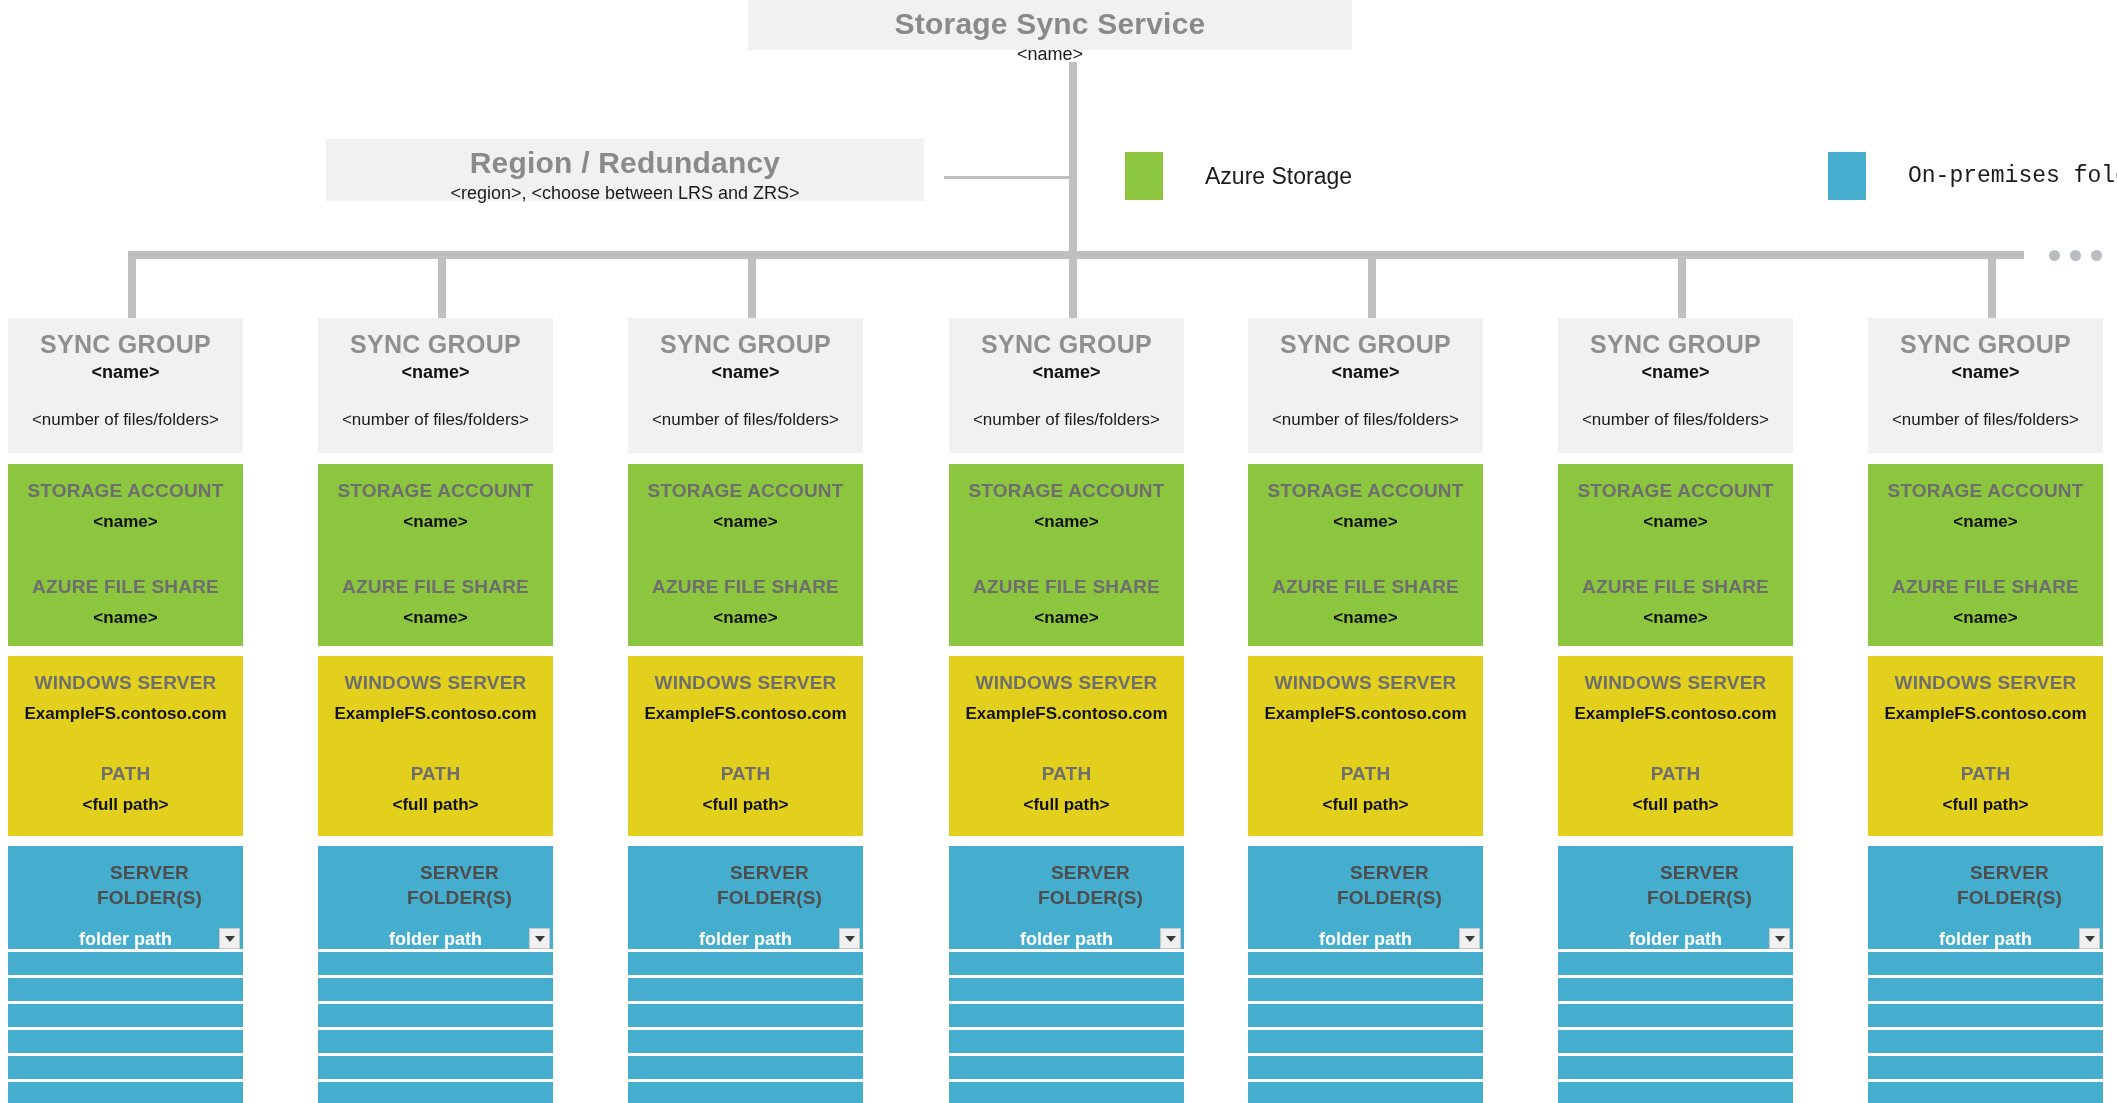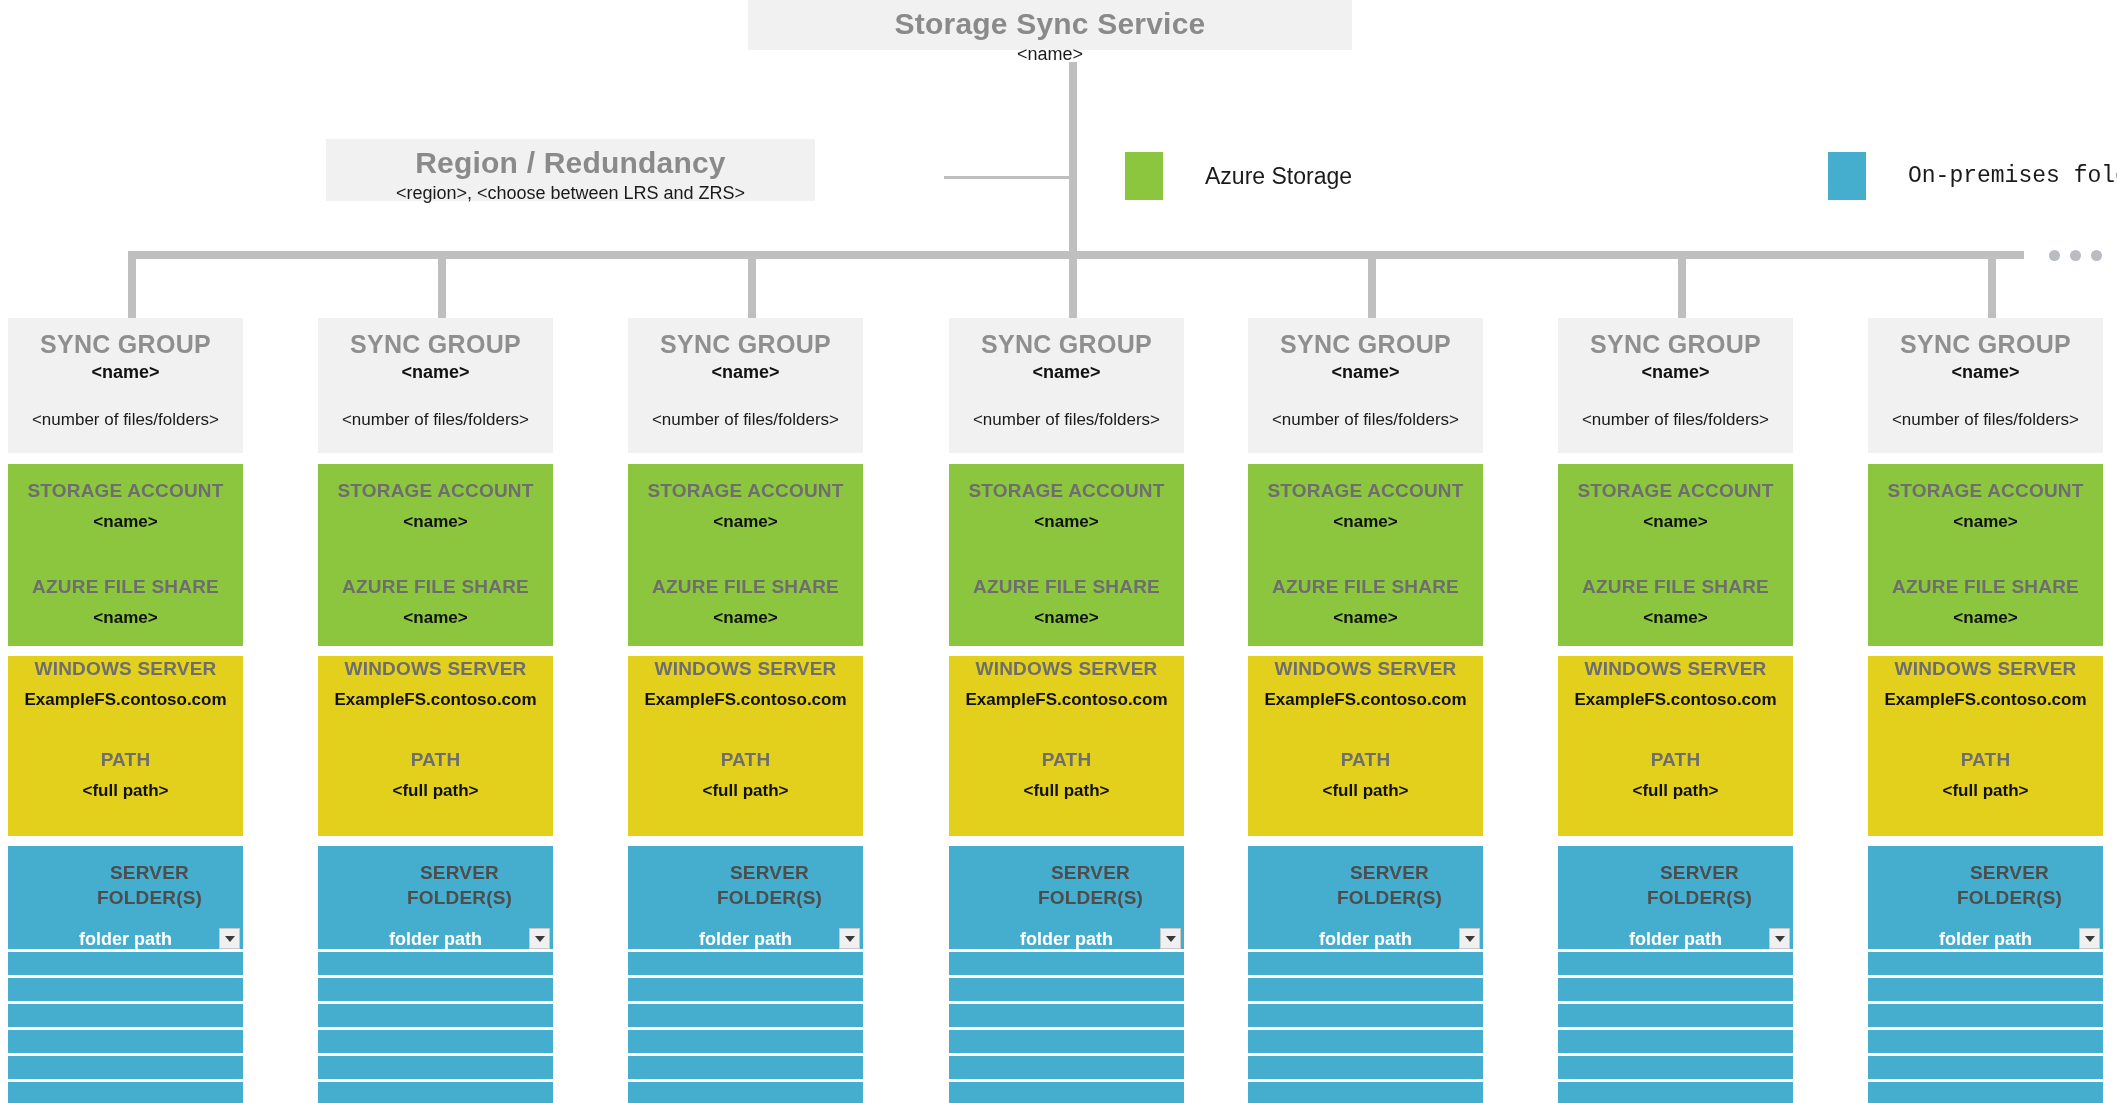--- a/index.html
+++ b/index.html
@@ -55,21 +55,21 @@
   .sg-name {
     color: #111; font-weight: bold; font-size: 18px; line-height: 24px;
     margin-top: 1px;
   }
   .sg-count {
     color: #1a1a1a; font-size: 17px; line-height: 22px; margin-top: 25px;
   }
 
   .blk { width: 100%; display: flex; flex-direction: column; align-items: center; gap: 7px; }
   .blk-green  { background: #8cc63f; height: 182px; padding-top: 14px; margin-top: 11px; }
-  .blk-yellow { background: #e2d01c; height: 180px; margin-top: 10px; }
+  .blk-yellow { background: #e2d01c; height: 180px; padding-top: 14px; margin-top: 10px; }
 
   .hd {
     color: #6e6e6e; font-weight: bold; font-size: 19px; line-height: 25px;
     letter-spacing: .2px; text-align: center;
   }
   .vl {
     color: #111; font-weight: bold; font-size: 17px; line-height: 23px;
     text-align: center;
   }
   .gap { height: 27px; }
@@ -123,21 +123,21 @@
 
   <div class="dot" style="left:2049px; top:250px;"></div>
   <div class="dot" style="left:2070px; top:250px;"></div>
   <div class="dot" style="left:2091px; top:250px;"></div>
 
   <div class="grayboxtop" style="left:748px; top:0px; width:604px; height:50px;text-align:center;">
     <div class="gb-title">Storage Sync Service</div>
     <div class="gb-sub">&lt;name&gt;</div>
   </div>
 
-  <div class="grayboxtop" style="left:326px; top:139px; width:489px; height:62px;">
+  <div class="grayboxtop" style="left:326px; top:139px; width:598px; height:62px;">
     <div class="gb-title">Region / Redundancy</div>
     <div class="gb-sub">&lt;region&gt;, &lt;choose between LRS and ZRS&gt;</div>
   </div>
 
   <div class="legend-item" style="left:1125px; top:152px;">
     <div class="legend-sw" style="background:#8cc63f;"></div>
     <div class="legend-tx">Azure Storage</div>
   </div>
   <div class="legend-item" style="left:1828px; top:152px;font-family:Liberation Mono, monospace;">
     <div class="legend-sw" style="background:#45aece;"></div>

